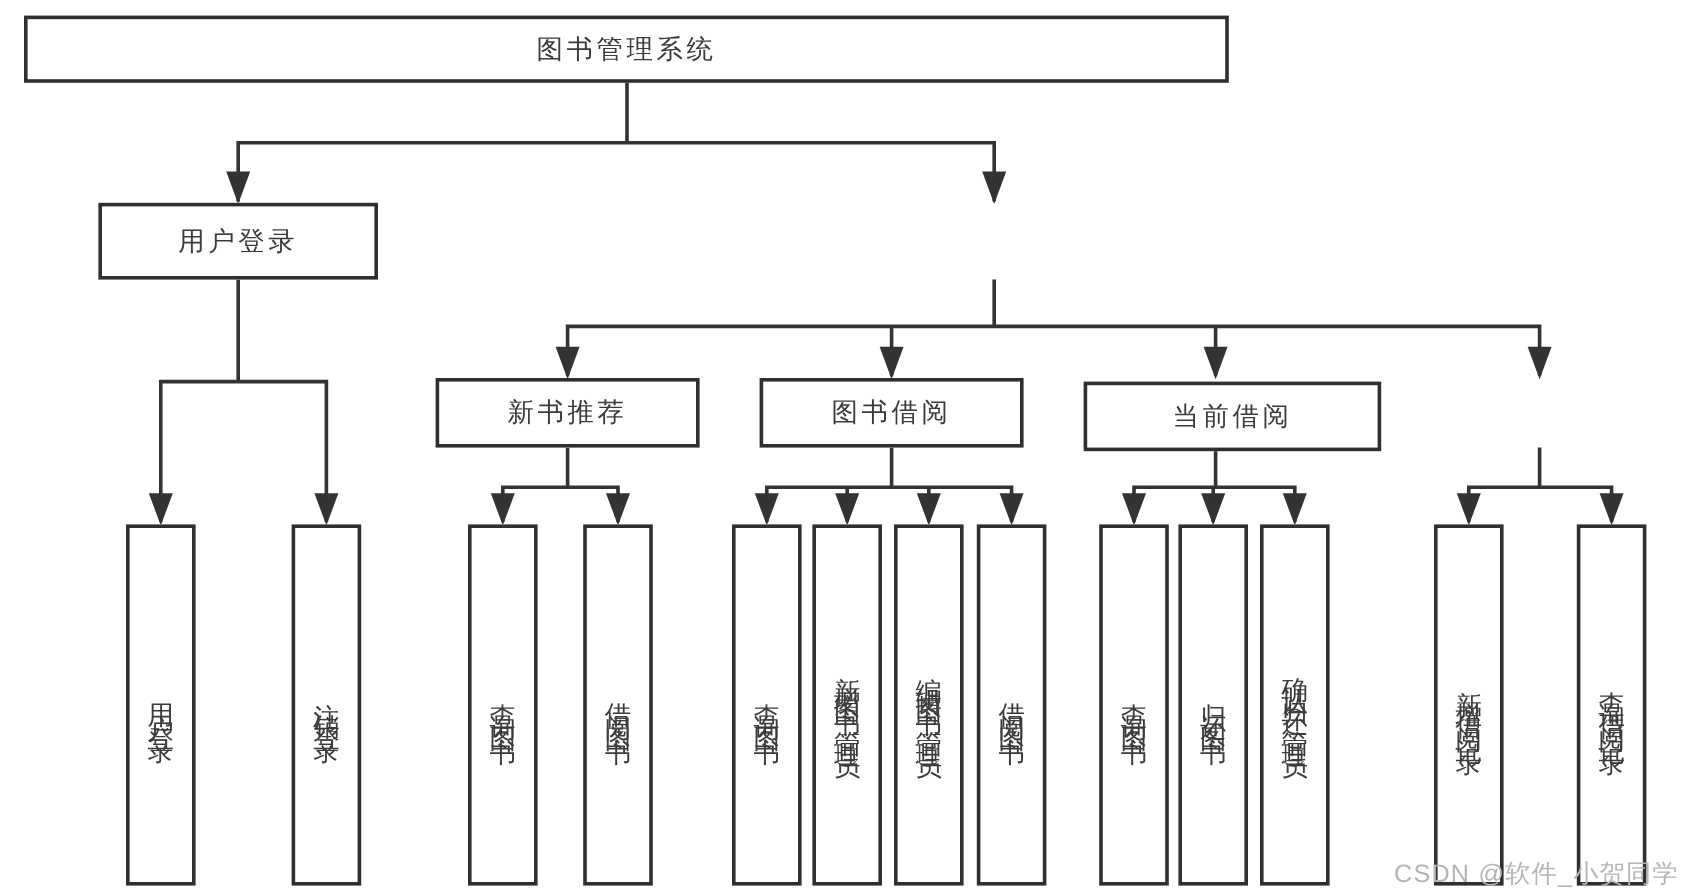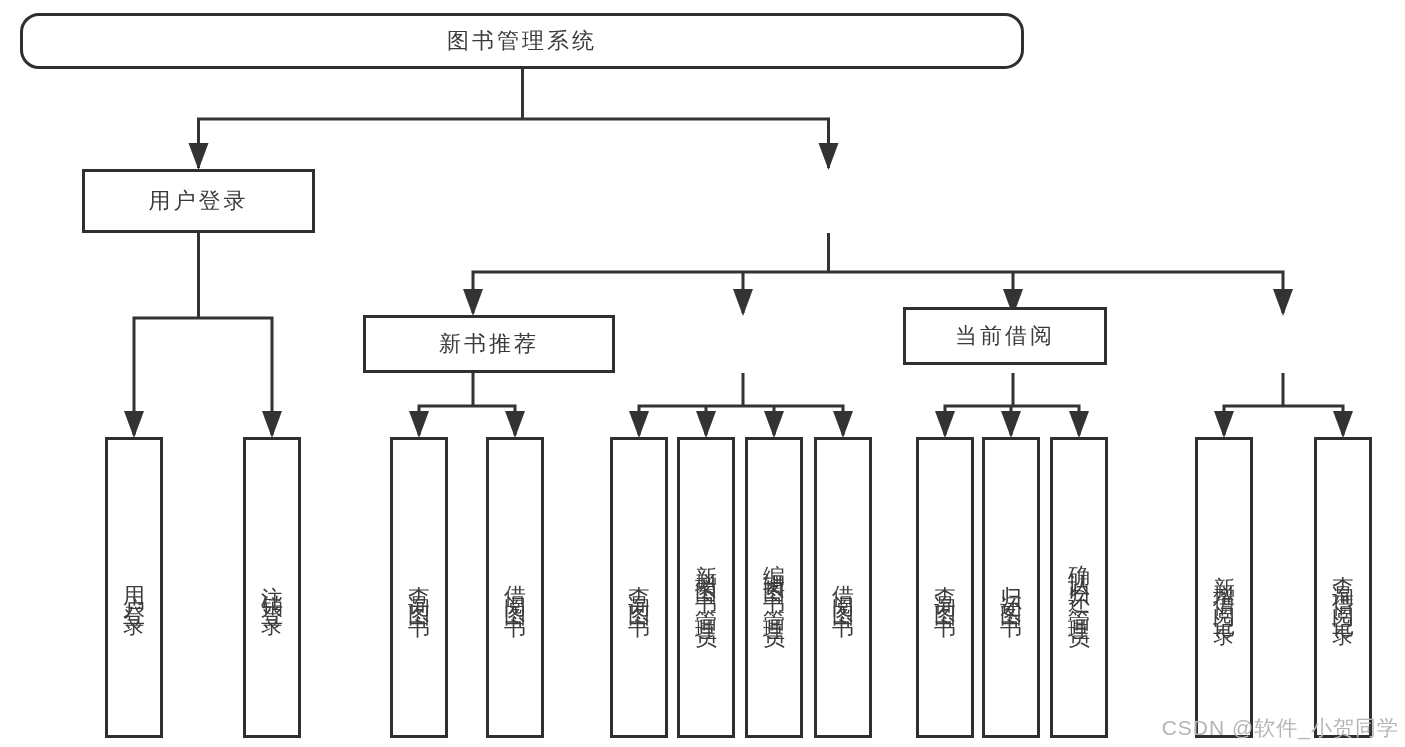--- a/index.html
+++ b/index.html
@@ -103,26 +103,27 @@
       <polygon points="764,411 784,411 774,438"></polygon>
       <polygon points="833,411 853,411 843,438"></polygon>
       <polygon points="935,411 955,411 945,438"></polygon>
       <polygon points="1001,411 1021,411 1011,438"></polygon>
       <polygon points="1069,411 1089,411 1079,438"></polygon>
       <polygon points="1214,411 1234,411 1224,438"></polygon>
       <polygon points="1333,411 1353,411 1343,438"></polygon>
     </g>
   </svg>
 
-  <div class="hbox" style="left:20px; top:13px; width:1004px; height:56px;border-radius:19px;">图书管理系统</div>
+  <div class="hbox" style="left:20px; top:13px; width:1004px; height:56px;">图书管理系统</div>
 
   <div class="hbox" style="left:82px; top:169px; width:233px; height:64px;">用户登录</div>
 
-  <div class="hbox" style="left:363px; top:315px; width:252px; height:58px;">新书推荐</div>
-  <div class="hbox" style="left:903px; top:307px; width:204px; height:58px;">当前借阅</div>
+  <div class="hbox" style="left:363px; top:315px; width:220px; height:58px;">新书推荐</div>
+  <div class="hbox" style="left:633px; top:315px; width:220px; height:58px;">图书借阅</div>
+  <div class="hbox" style="left:903px; top:318px; width:248px; height:58px;">当前借阅</div>
 
   <div class="vbox" style="left:105px;">用户登录</div>
   <div class="vbox" style="left:243px;">注销登录</div>
 
   <div class="vbox" style="left:390px;">查询图书</div>
   <div class="vbox" style="left:486px;">借阅图书</div>
 
   <div class="vbox" style="left:610px;">查询图书</div>
   <div class="vbox long" style="left:677px;">新增图书（管理员）</div>
   <div class="vbox long" style="left:745px;">编辑图书（管理员）</div>

